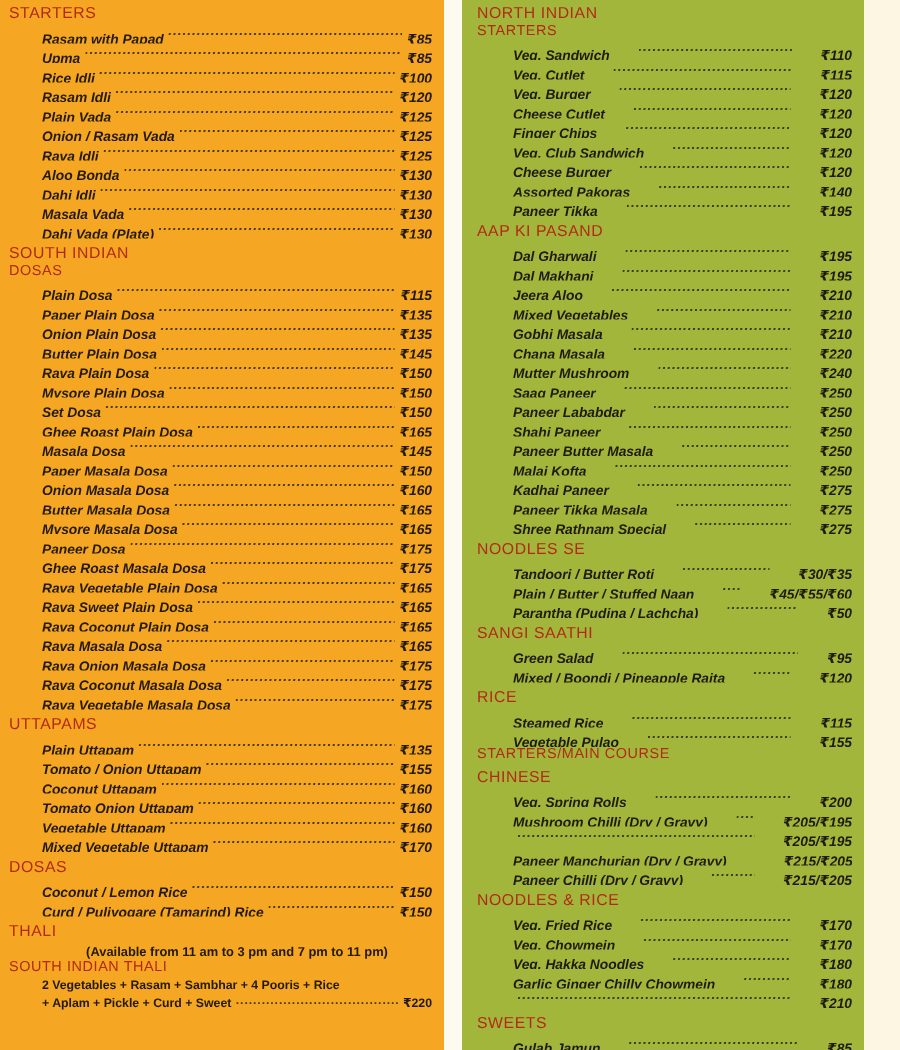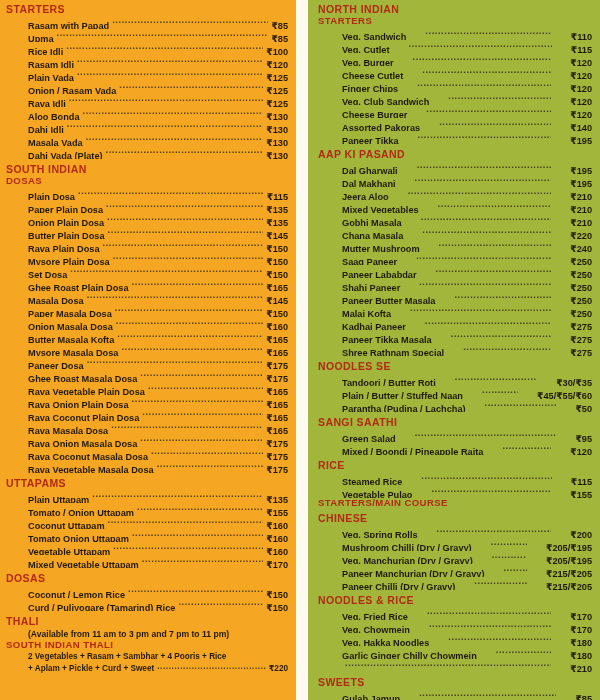--- a/index.html
+++ b/index.html
@@ -12,36 +12,36 @@
     position:relative;width:600px;height:700px;display:flex;
     background:#fdf6e3;
   }
   .panel{position:relative;overflow:hidden;box-sizing:border-box;}
   .panel-left{
     width:296px;background:#F5A623;
     padding:4px 8px 0 6px;
   }
   .gap{width:12px;background:#fdfaef;}
   .panel-right{
-    width:292px;background:#A3B63C;
+    width:268px;background:#A3B63C;
     padding:4px 8px 0 10px;
   }
 
   .sec-head{
     color:#B22A14;
-    font-weight:bold;
+    font-weight:normal;
     letter-spacing:.4px;
     line-height:1.05;
     margin:5px 0 1px 0;
   }
   .sec-head.big{font-size:10.5px;}
   .sec-head.sub{font-size:9.6px;margin-top:0px;}
   .sec-head.first{margin-top:0;}
 
-  .items{margin:0;padding:0;list-style:none;}
+  .items{margin:0;padding:0;list-style:none;font-style:italic;}
   .row{
     display:flex;align-items:baseline;
     padding-left:22px;
     font-size:9.2px;
     color:#231a0c;
     font-weight:bold;
     line-height:13px;
     height:13px;
     white-space:nowrap;
     overflow:hidden;
@@ -60,21 +60,21 @@
     position:absolute;left:0;right:0;bottom:2px;
     font-size:9.2px;letter-spacing:.6px;
     color:#4a3a14;
     white-space:nowrap;overflow:hidden;display:block;
   }
   .panel-right .dots::after{color:#3d3a18;}
   .pr{flex:0 0 auto;text-align:right;}
 
   .note{
     padding-left:22px;font-size:8.6px;font-weight:bold;
-    color:#231a0c;line-height:12px;margin:0;
+    color:#231a0c;line-height:12px;margin:0;text-align:center;
   }
   .thali-line{
     padding-left:22px;font-size:8.2px;font-weight:bold;
     color:#231a0c;line-height:12px;
     display:flex;align-items:flex-end;white-space:nowrap;
   }
   .thali-line .dots{height:12px;}
   .thali-line .dots::after{font-size:8.2px;bottom:2px;}
 </style>
 </head>
@@ -194,21 +194,21 @@
             <span class="nm">Paper Masala Dosa</span>
             <span class="dots"></span>
             <span class="pr">₹150</span>
           </div>
           <div class="row">
             <span class="nm">Onion Masala Dosa</span>
             <span class="dots"></span>
             <span class="pr">₹160</span>
           </div>
           <div class="row">
-            <span class="nm">Butter Masala Kofta</span>
+            <span class="nm">Butter Masala Dosa</span>
             <span class="dots"></span>
             <span class="pr">₹165</span>
           </div>
           <div class="row">
             <span class="nm">Mysore Masala Dosa</span>
             <span class="dots"></span>
             <span class="pr">₹165</span>
           </div>
           <div class="row">
             <span class="nm">Paneer Dosa</span>
@@ -219,21 +219,21 @@
             <span class="nm">Ghee Roast Masala Dosa</span>
             <span class="dots"></span>
             <span class="pr">₹175</span>
           </div>
           <div class="row">
             <span class="nm">Rava Vegetable Plain Dosa</span>
             <span class="dots"></span>
             <span class="pr">₹165</span>
           </div>
           <div class="row">
-            <span class="nm">Rava Onion Plain Dosa</span>
+            <span class="nm">Rava Sweet Plain Dosa</span>
             <span class="dots"></span>
             <span class="pr">₹165</span>
           </div>
           <div class="row">
             <span class="nm">Rava Coconut Plain Dosa</span>
             <span class="dots"></span>
             <span class="pr">₹165</span>
           </div>
           <div class="row">
             <span class="nm">Rava Masala Dosa</span>
@@ -500,21 +500,20 @@
             <span class="nm">Veg. Spring Rolls</span>
             <span class="dots"></span>
             <span class="pr">₹200</span>
           </div>
           <div class="row">
             <span class="nm">Mushroom Chilli (Dry / Gravy)</span>
             <span class="dots"></span>
             <span class="pr">₹205/₹195</span>
           </div>
           <div class="row">
-            <span class="nm">Veg. Manchurian (Dry / Gravy)</span>
             <span class="dots"></span>
             <span class="pr">₹205/₹195</span>
           </div>
           <div class="row">
             <span class="nm">Paneer Manchurian (Dry / Gravy)</span>
             <span class="dots"></span>
             <span class="pr">₹215/₹205</span>
           </div>
           <div class="row">
             <span class="nm">Paneer Chilli (Dry / Gravy)</span>

